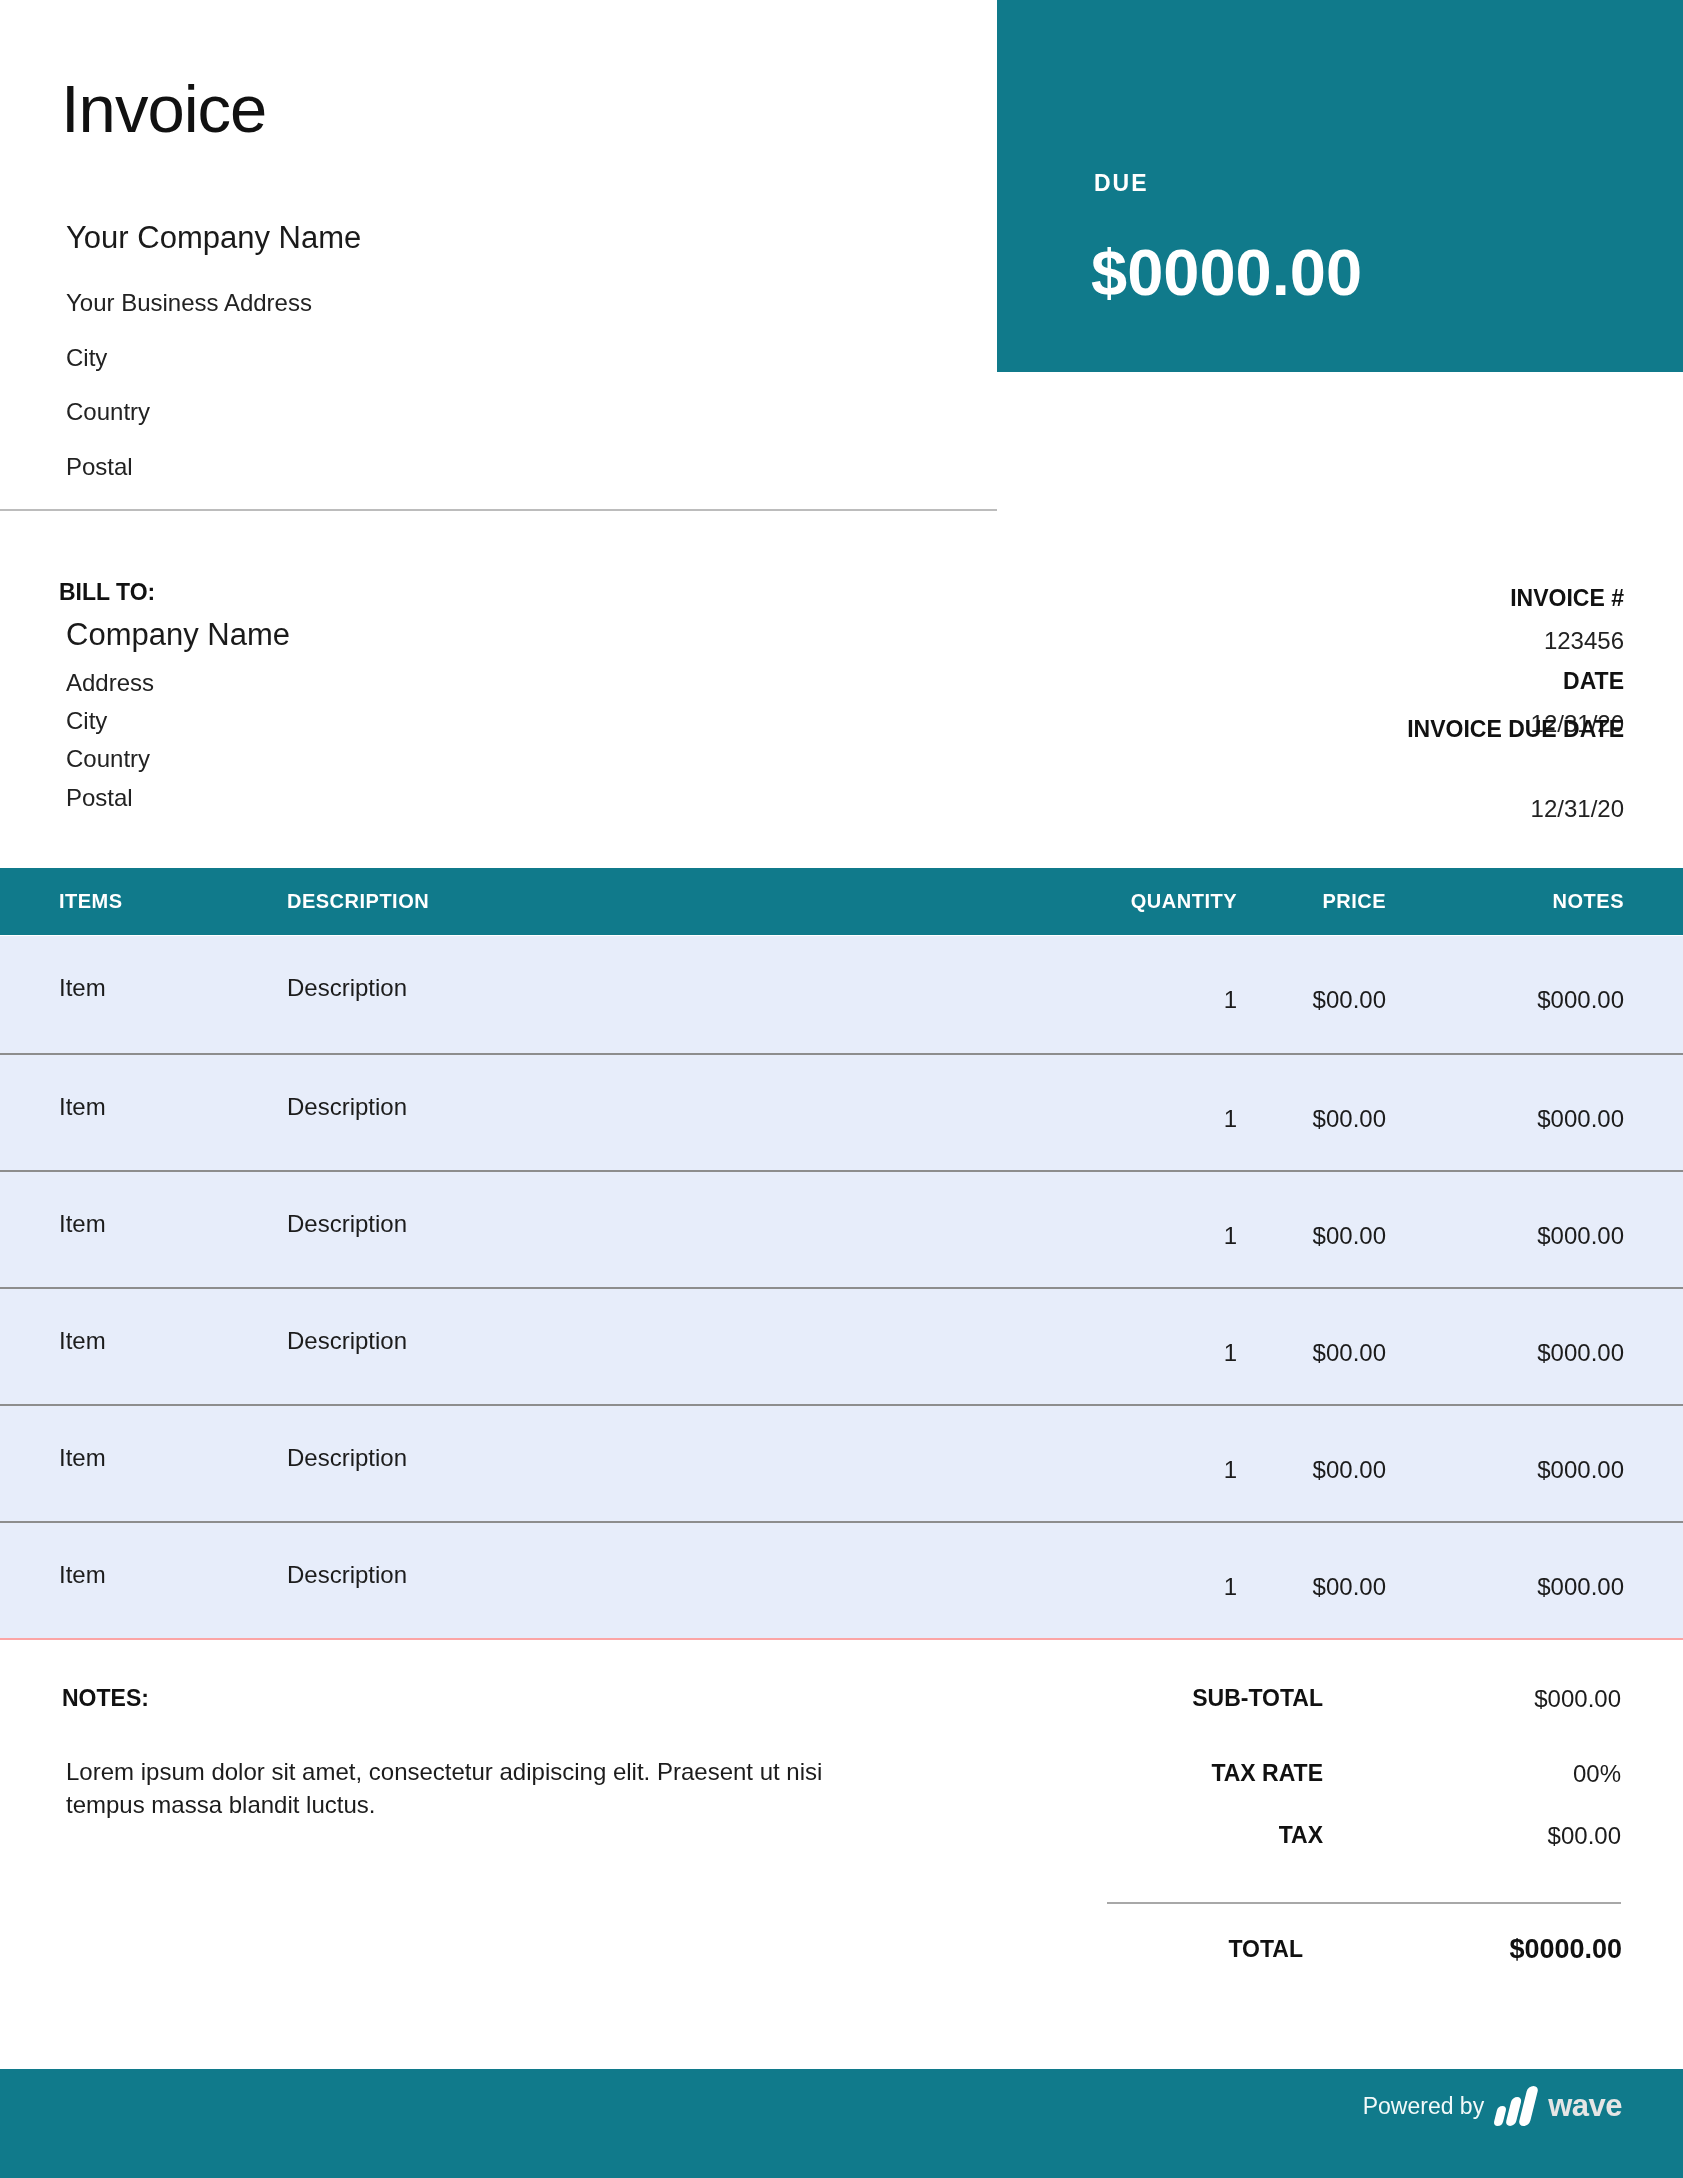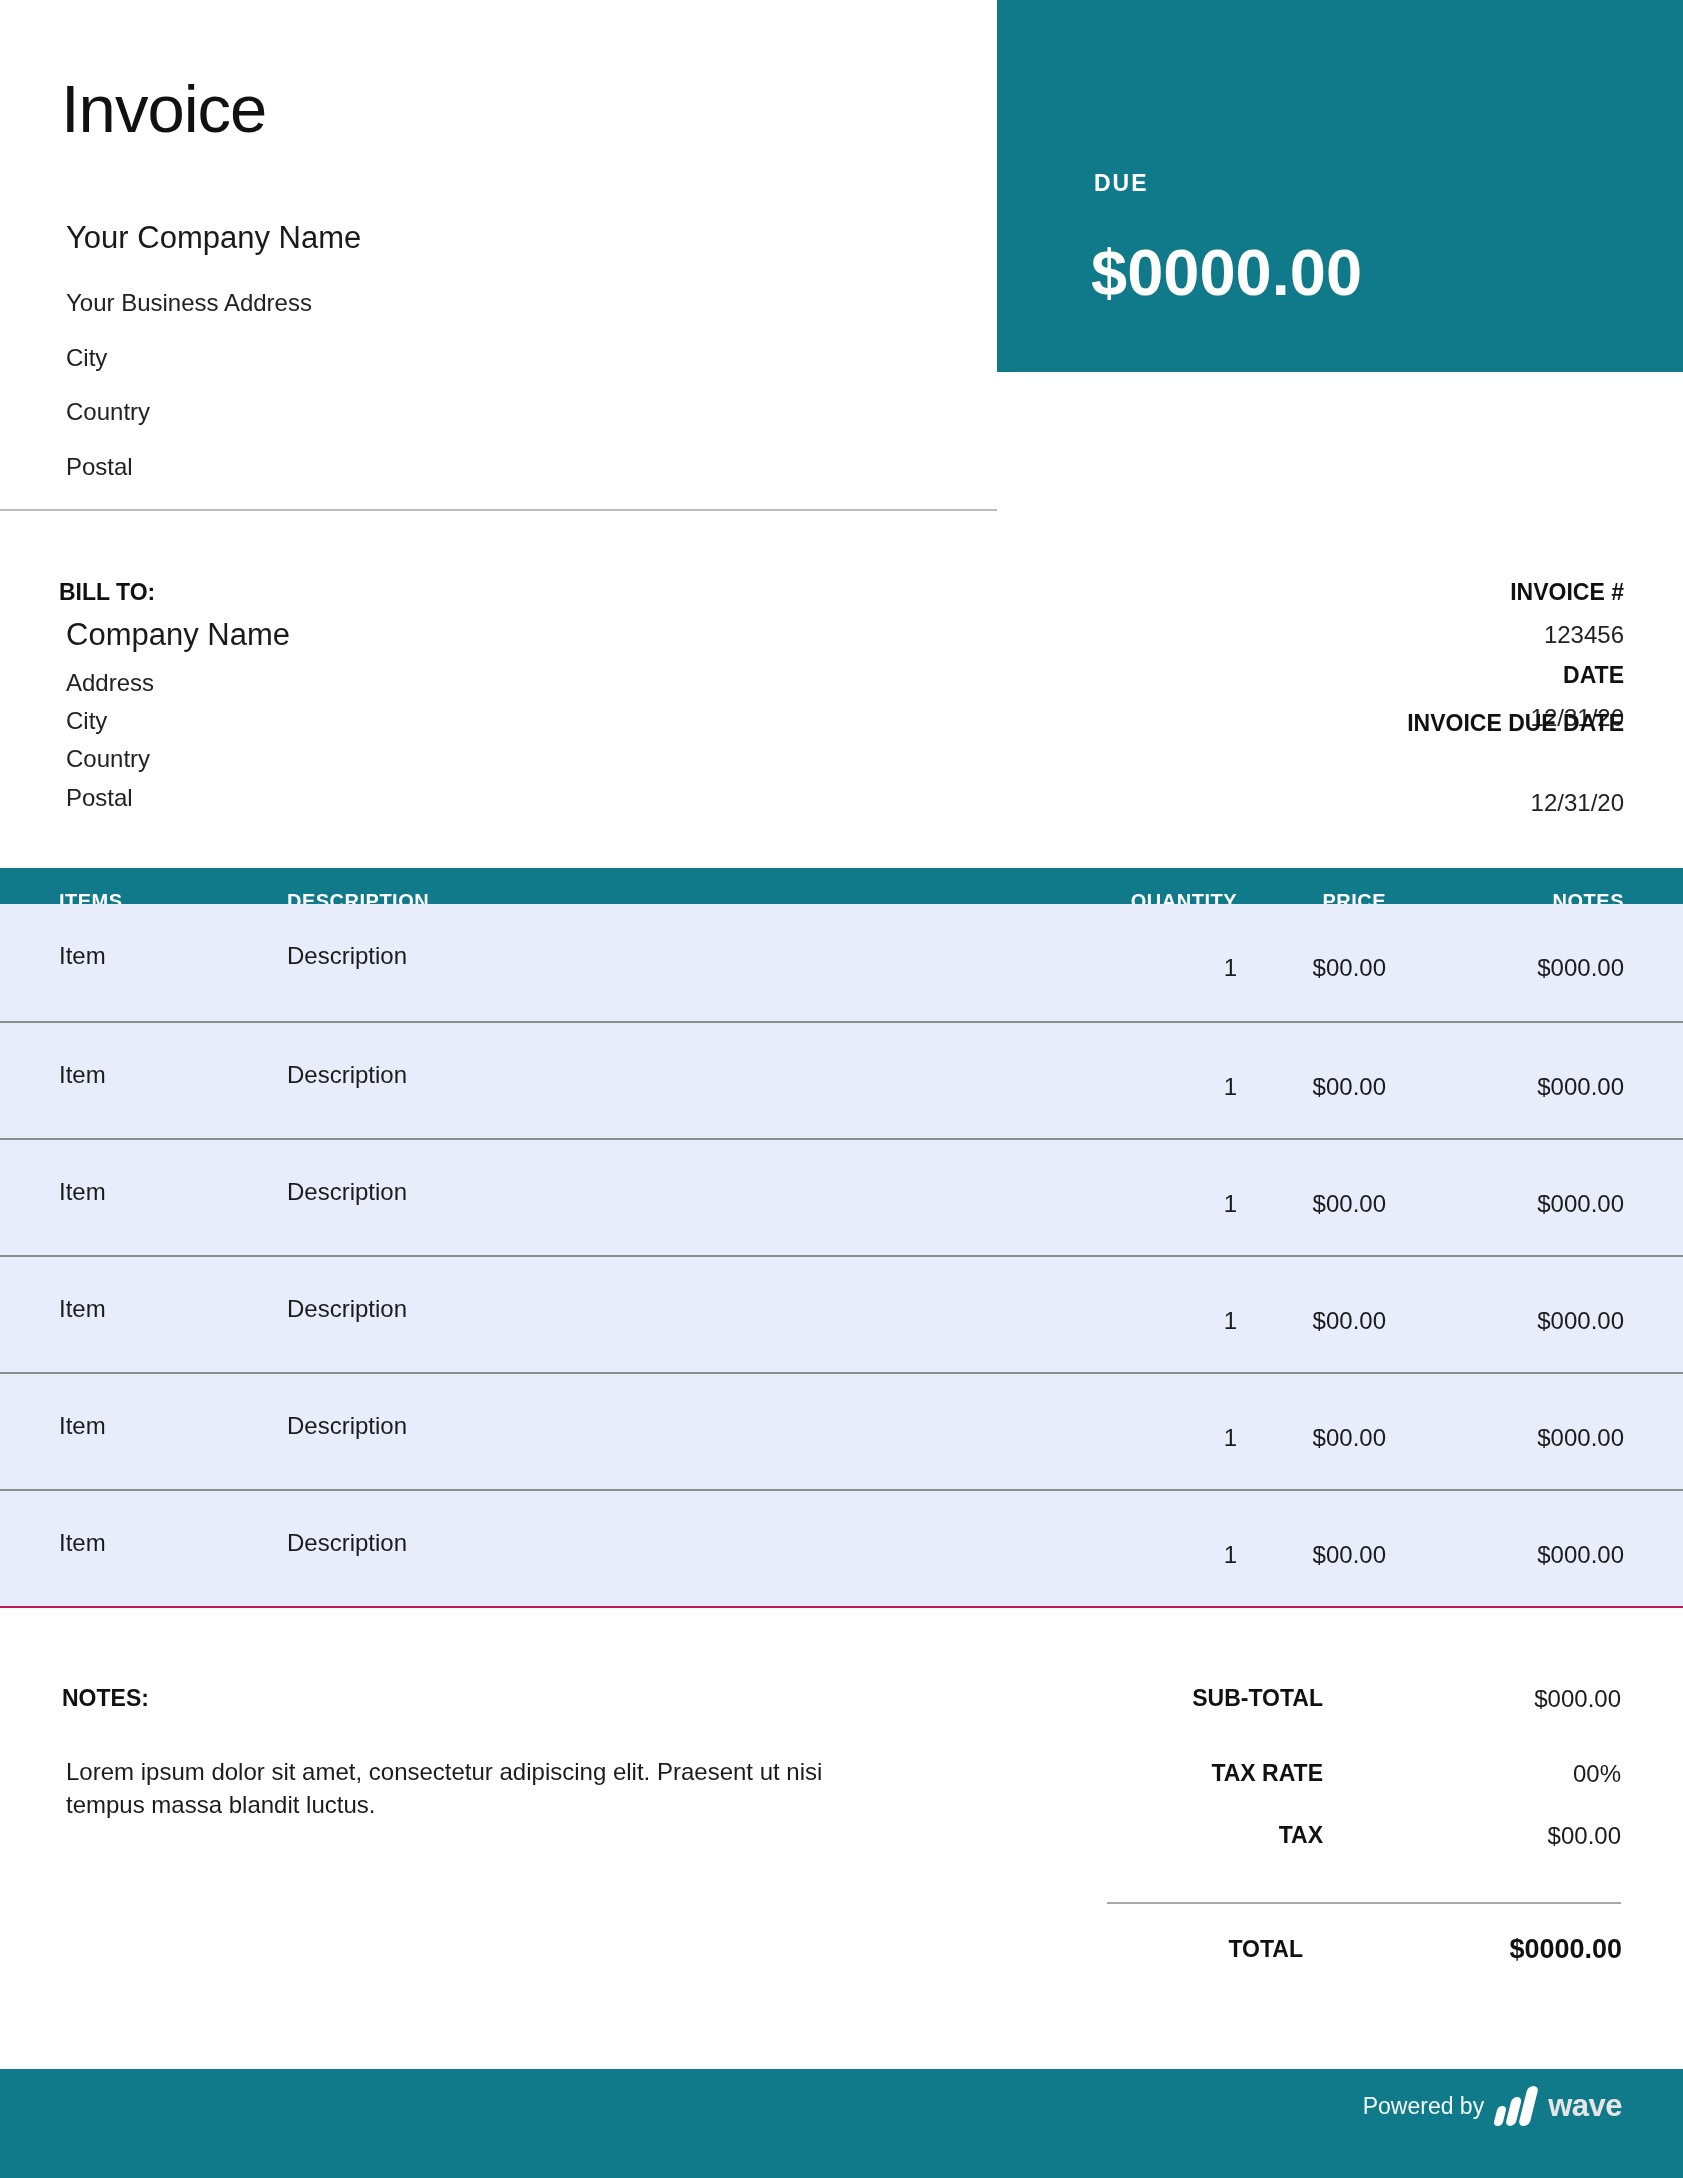--- a/index.html
+++ b/index.html
@@ -16,34 +16,34 @@
   .co-line{left:66px;font-size:24px;color:#222;}
   .hero-box{left:997px;top:0;width:686px;height:372px;background:#107A8B;}
   .due-label{left:97px;top:170px;font-size:23px;font-weight:700;letter-spacing:2px;color:#fff;}
   .due-amount{left:94px;top:235px;font-size:65px;font-weight:700;color:#fff;letter-spacing:0;}
   .top-divider{left:0;top:509px;width:997px;border-top:2px solid #bcbcbc;height:0;}
 
   
   .billto-label{left:59px;top:579px;font-size:23px;font-weight:700;color:#111;}
   .billto-company{left:66px;top:617px;font-size:31px;}
   .billto-line{left:66px;font-size:24px;color:#222;}
-  .meta{right:59px;text-align:right;}
+  .meta{right:59px;text-align:right;margin-top:6px;}
   .meta-label{font-size:23px;font-weight:700;color:#111;}
   .meta-value{font-size:24px;color:#222;}
 
   
   .tbl-header{left:0;top:868px;width:1683px;height:67px;background:#107A8B;}
   .tbl-header span{position:absolute;top:0;line-height:67px;color:#ffffff;
     font-size:20px;font-weight:700;letter-spacing:0.5px;}
   .th-items{left:59px;}
   .th-desc{left:287px;}
   .th-qty{right:446px;}
   .th-price{right:297px;}
   .th-amount{right:59px;}
-  .tbl-body{left:0;top:904px;width:1683px;border-bottom:2px solid #be185d;}
+  .tbl-body{left:0;top:936px;width:1683px;border-bottom:2px solid #fca5a5;}
   .row{position:relative;height:117px;background:#E7EDFA;box-sizing:border-box;}
   .row + .row{border-top:2px solid #8d8d8d;}
   .row span{position:absolute;font-size:24px;color:#1c1c1c;}
   .cell-item{left:59px;top:38px;}
   .cell-desc{left:287px;top:38px;}
   .cell-qty{right:446px;top:50px;}
   .cell-price{right:297px;top:50px;}
   .cell-amount{right:59px;top:50px;}
 
   

